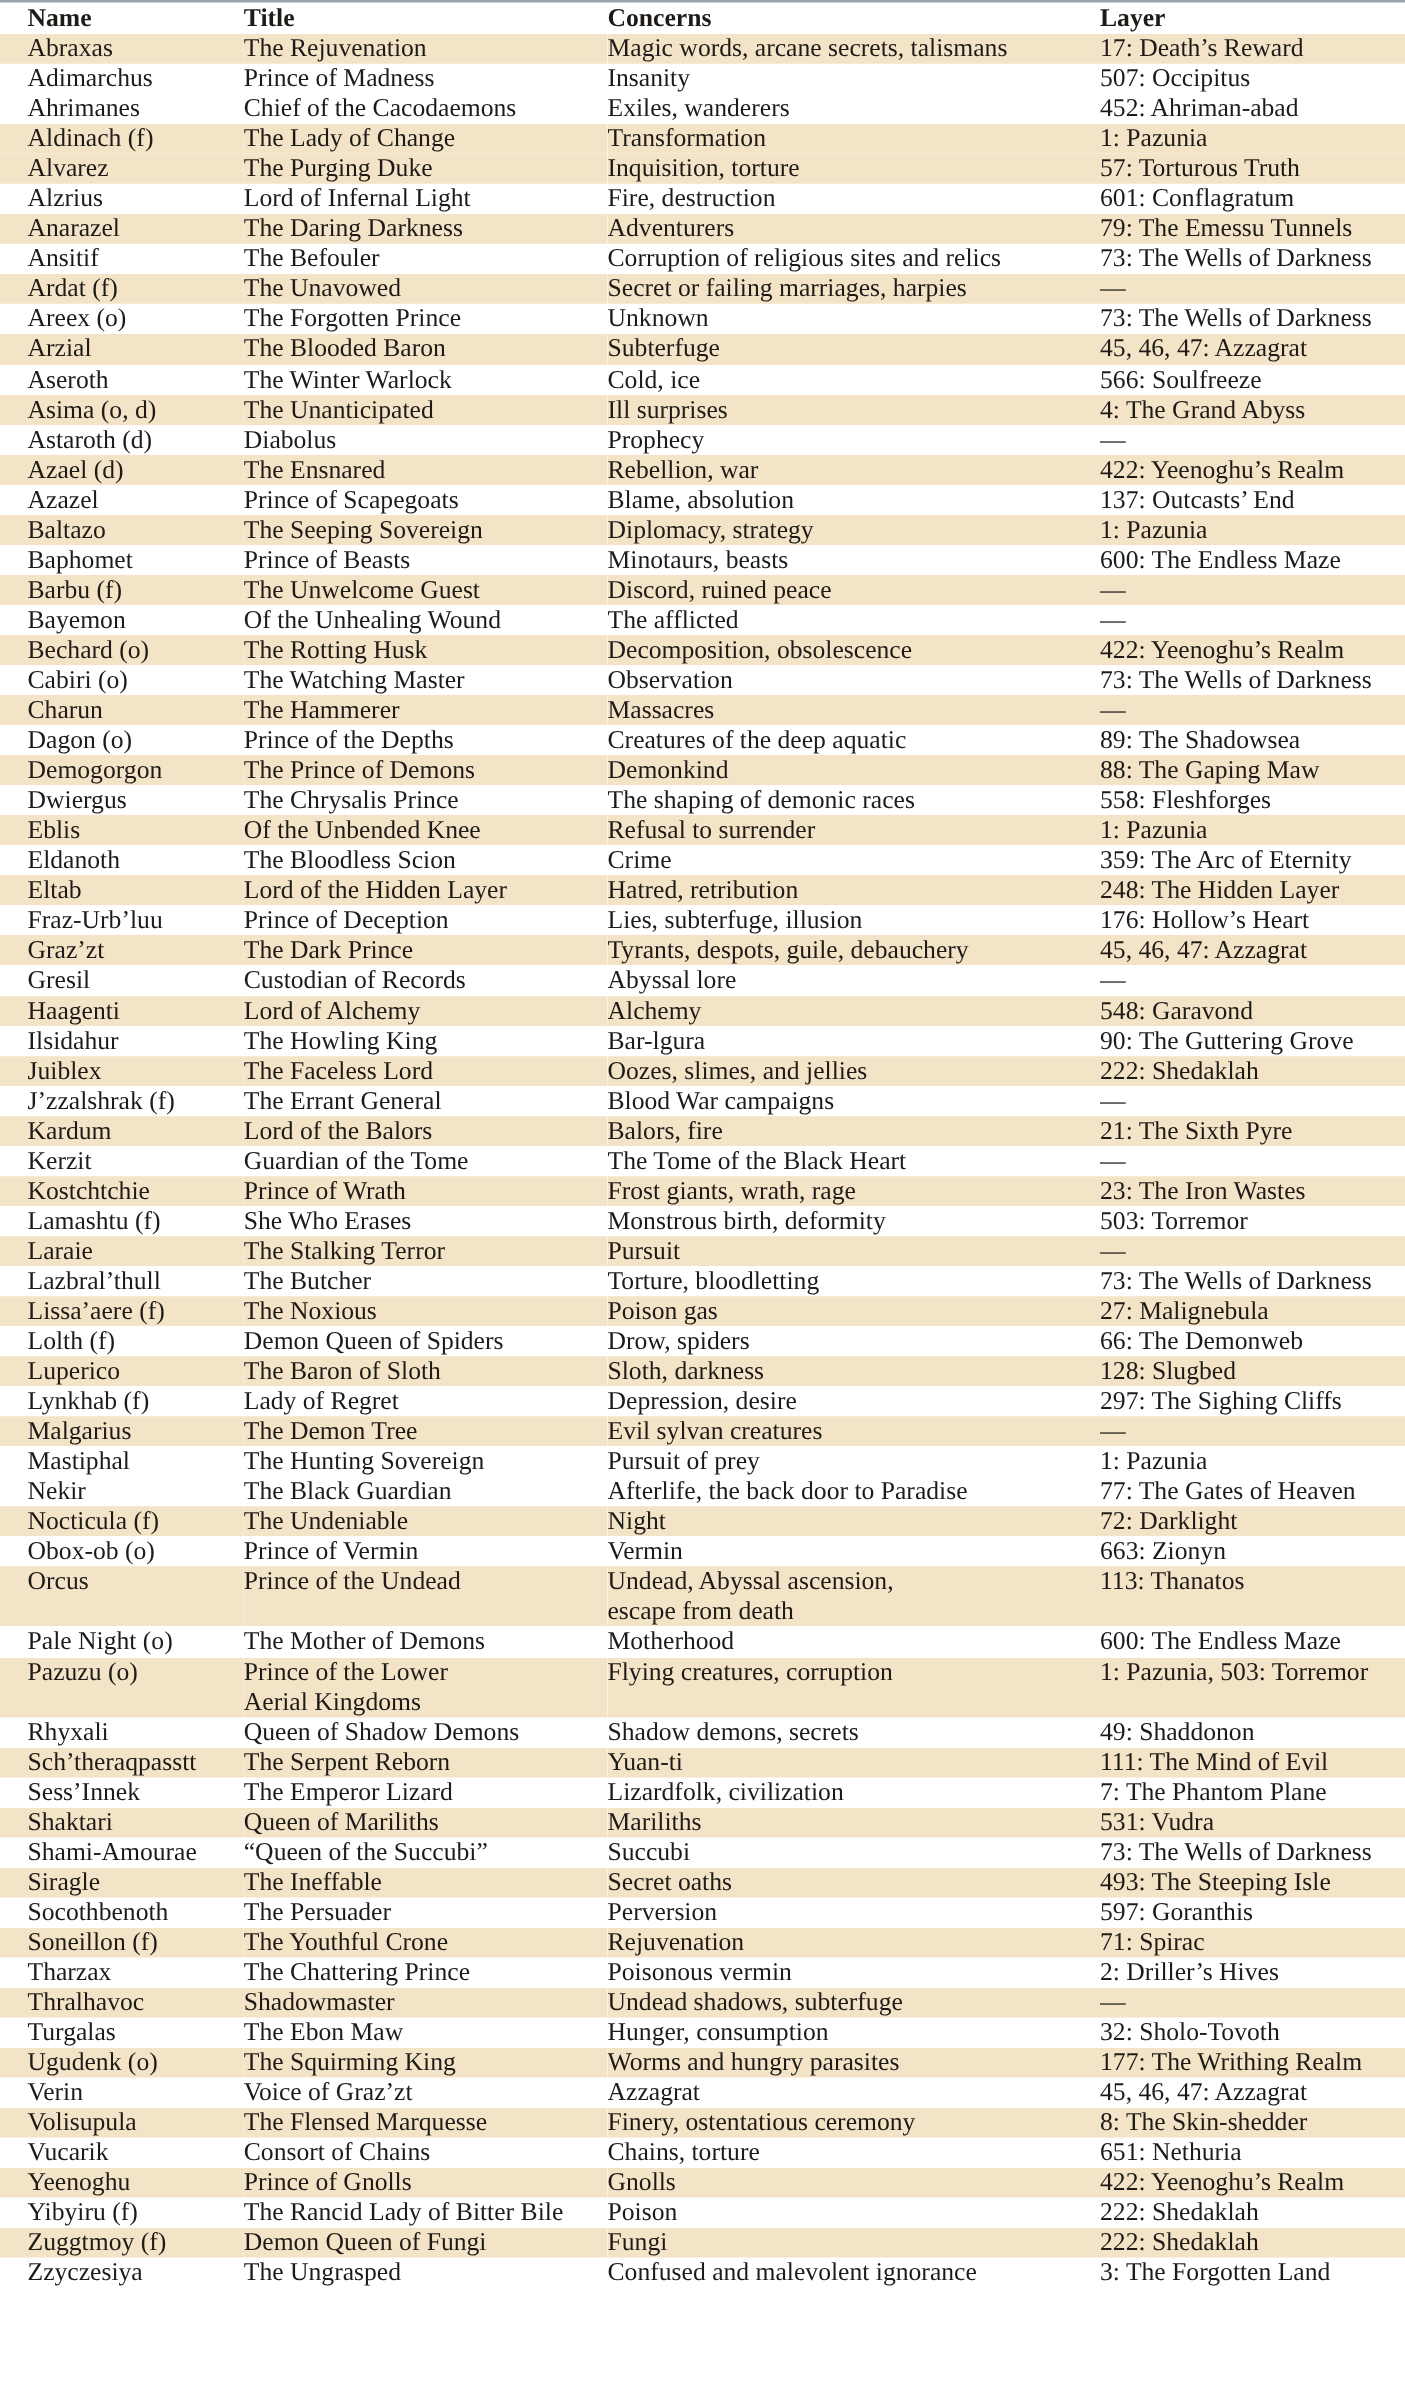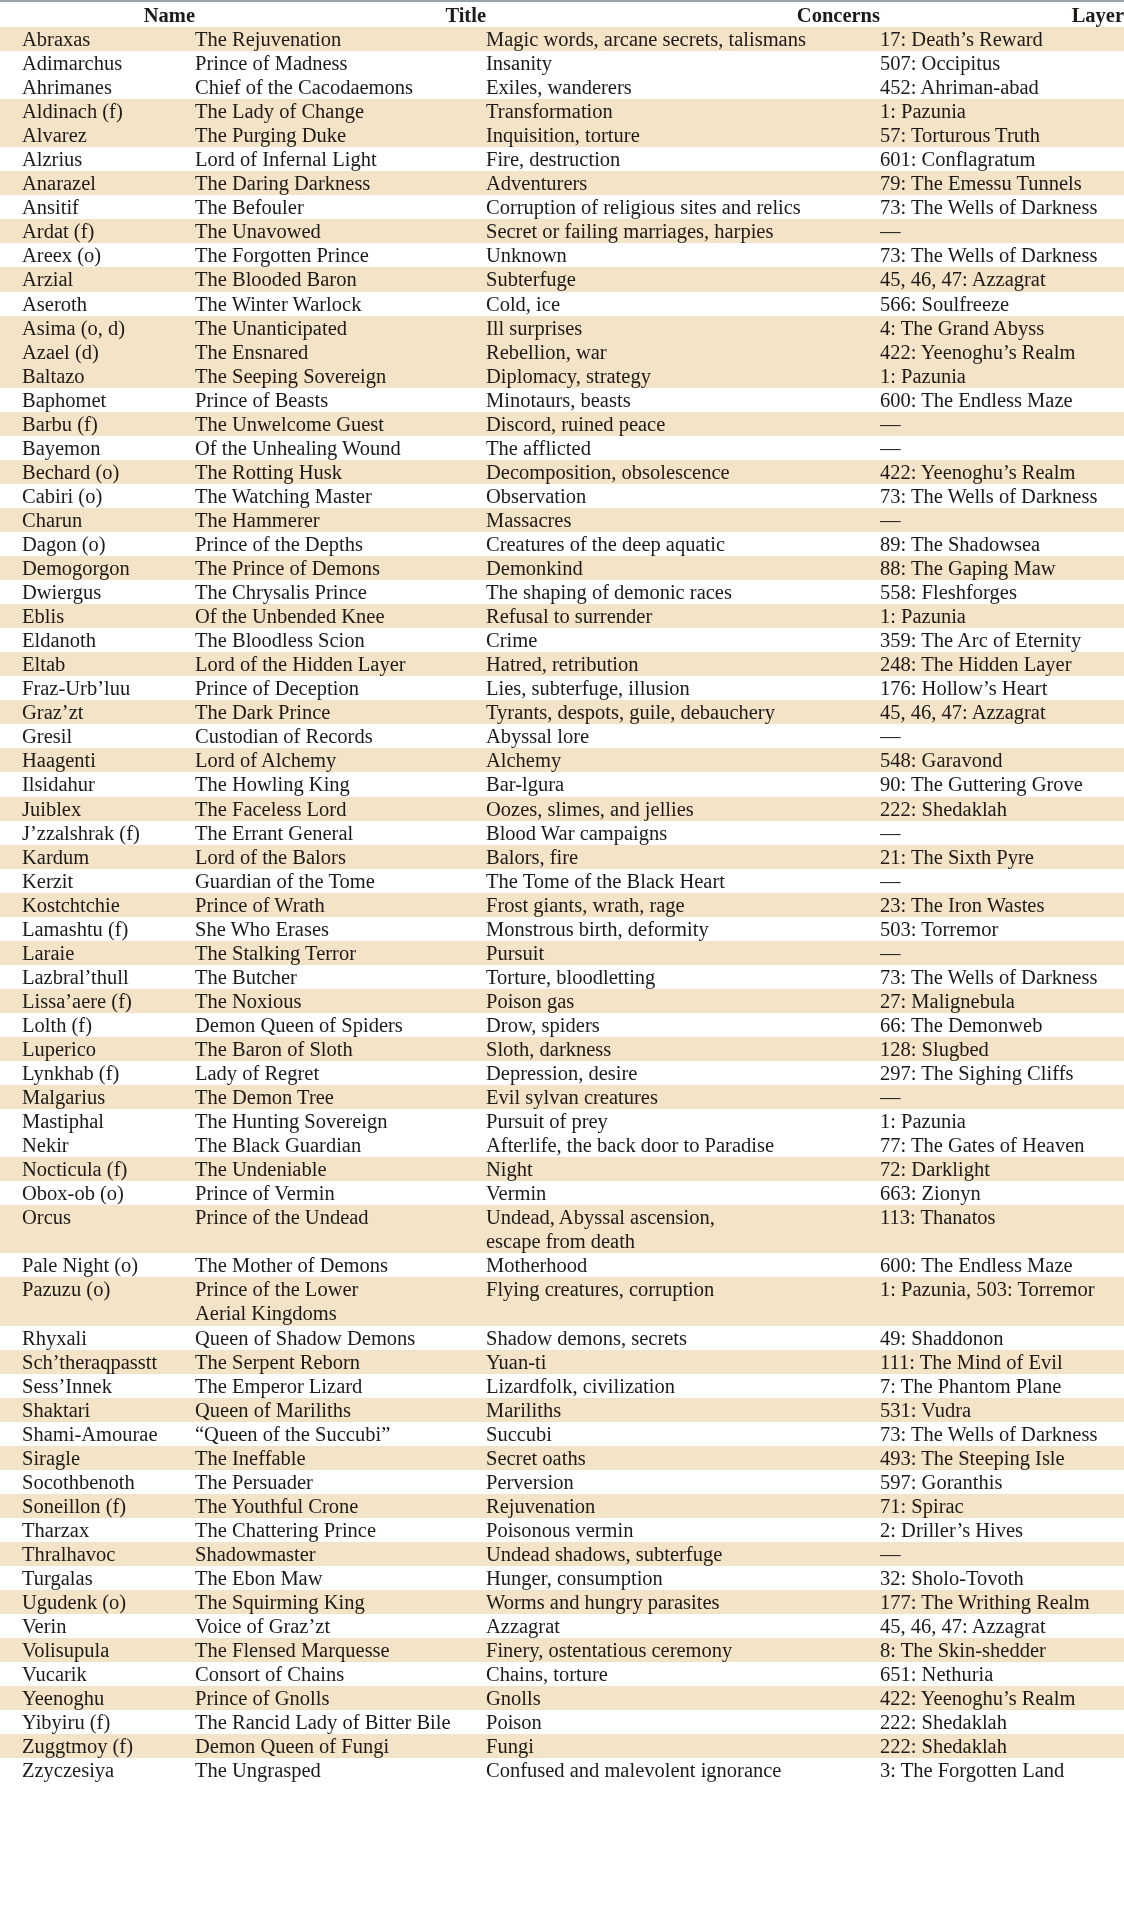--- a/index.html
+++ b/index.html
@@ -13,21 +13,21 @@
     col.c-name { width: 195px; }
     col.c-title { width: 291px; }
     col.c-conc { width: 394px; }
     col.c-layer { width: 244px; }
     th, td {
       text-align: left; vertical-align: top;
       padding: 0 0 0 22px;
       font-size: 20.5px; line-height: 24.05px;
       white-space: nowrap; overflow: hidden;
     }
-    th { font-weight: bold; line-height: 24px; padding-top: 1px; text-align: right; }
+    th { font-weight: bold; line-height: 24px; padding-top: 1px; }
     td.wrapcell { white-space: normal; }
     td:nth-child(2), th:nth-child(2) { padding-left: 0; }
     td:nth-child(3), th:nth-child(3) { padding-left: 0; }
     td:nth-child(4), th:nth-child(4) { padding-left: 0; }
     tr.stripe td { background: #f3e3c7; }
   </style>
 </head>
 <body>
 
 <div class="wrap">
@@ -118,25 +118,37 @@
           <td>The Winter Warlock</td>
           <td>Cold, ice</td>
           <td>566: Soulfreeze</td>
         </tr>
         <tr class="stripe">
           <td>Asima (o, d)</td>
           <td>The Unanticipated</td>
           <td>Ill surprises</td>
           <td>4: The Grand Abyss</td>
         </tr>
+        <tr>
+          <td>Astaroth (d)</td>
+          <td>Diabolus</td>
+          <td>Prophecy</td>
+          <td>—</td>
+        </tr>
         <tr class="stripe">
           <td>Azael (d)</td>
           <td>The Ensnared</td>
           <td>Rebellion, war</td>
           <td>422: Yeenoghu’s Realm</td>
+        </tr>
+        <tr>
+          <td>Azazel</td>
+          <td>Prince of Scapegoats</td>
+          <td>Blame, absolution</td>
+          <td>137: Outcasts’ End</td>
         </tr>
         <tr class="stripe">
           <td>Baltazo</td>
           <td>The Seeping Sovereign</td>
           <td>Diplomacy, strategy</td>
           <td>1: Pazunia</td>
         </tr>
         <tr>
           <td>Baphomet</td>
           <td>Prince of Beasts</td>

